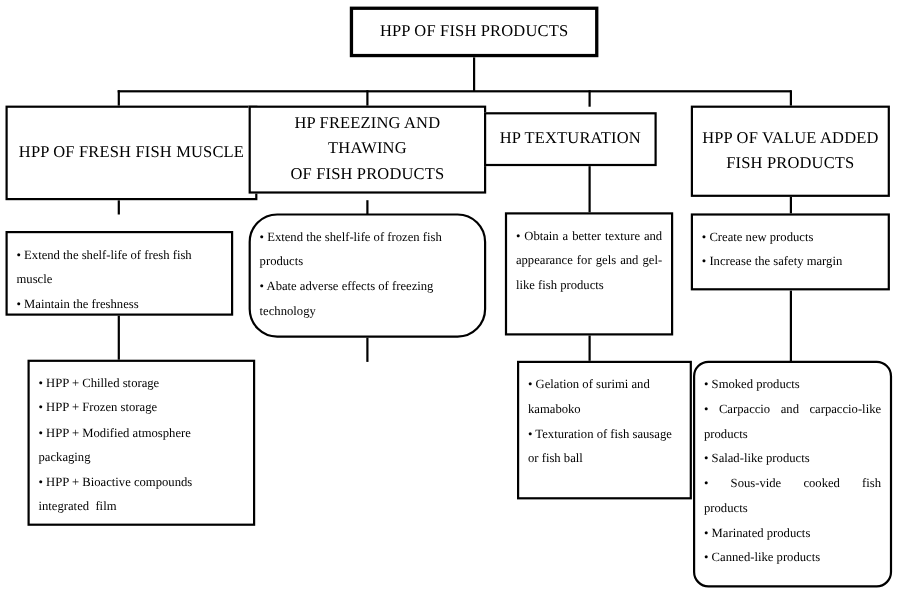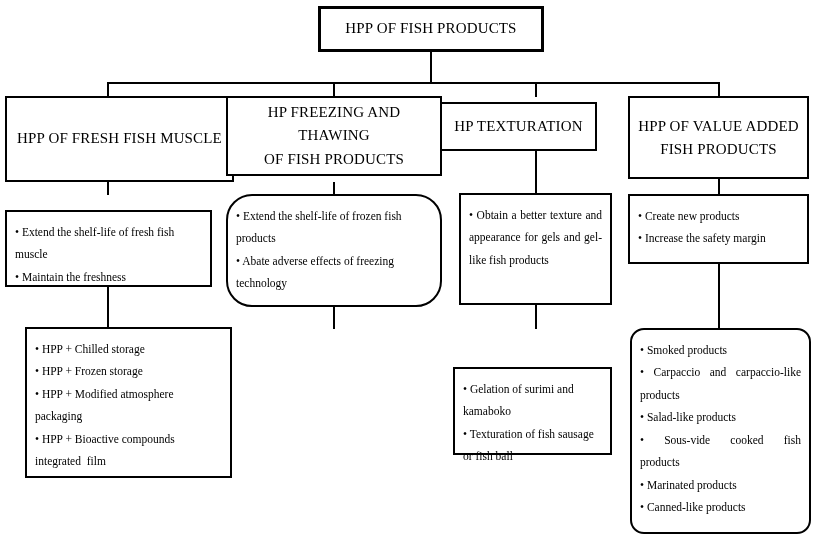--- a/index.html
+++ b/index.html
@@ -145,21 +145,21 @@
   </div>
   <div class="vline" style="left:535px; top:151px; height:43px;"></div>
 
   <div class="box" style="left:459px; top:193px; width:153px; height:112px;">
     <div class="list-inner">
       <p class="bullet-line justified">• Obtain a better texture and appearance for gels and gel-like fish products</p>
     </div>
   </div>
   <div class="vline" style="left:535px; top:287px; height:42px;"></div>
 
-  <div class="box" style="left:453px; top:328px; width:159px; height:88px;margin-top:39px;">
+  <div class="box" style="left:470px; top:328px; width:159px; height:126px;">
     <div class="list-inner">
       <p class="bullet-line">• Gelation of surimi and kamaboko</p>
       <p class="bullet-line">• Texturation of fish sausage or fish ball</p>
     </div>
   </div>
 
   <div class="box" style="left:628px; top:96px; width:181px; height:83px;">
     <div class="hdr-inner">
       <span class="box-label">HPP OF VALUE ADDED
 FISH PRODUCTS</span>

